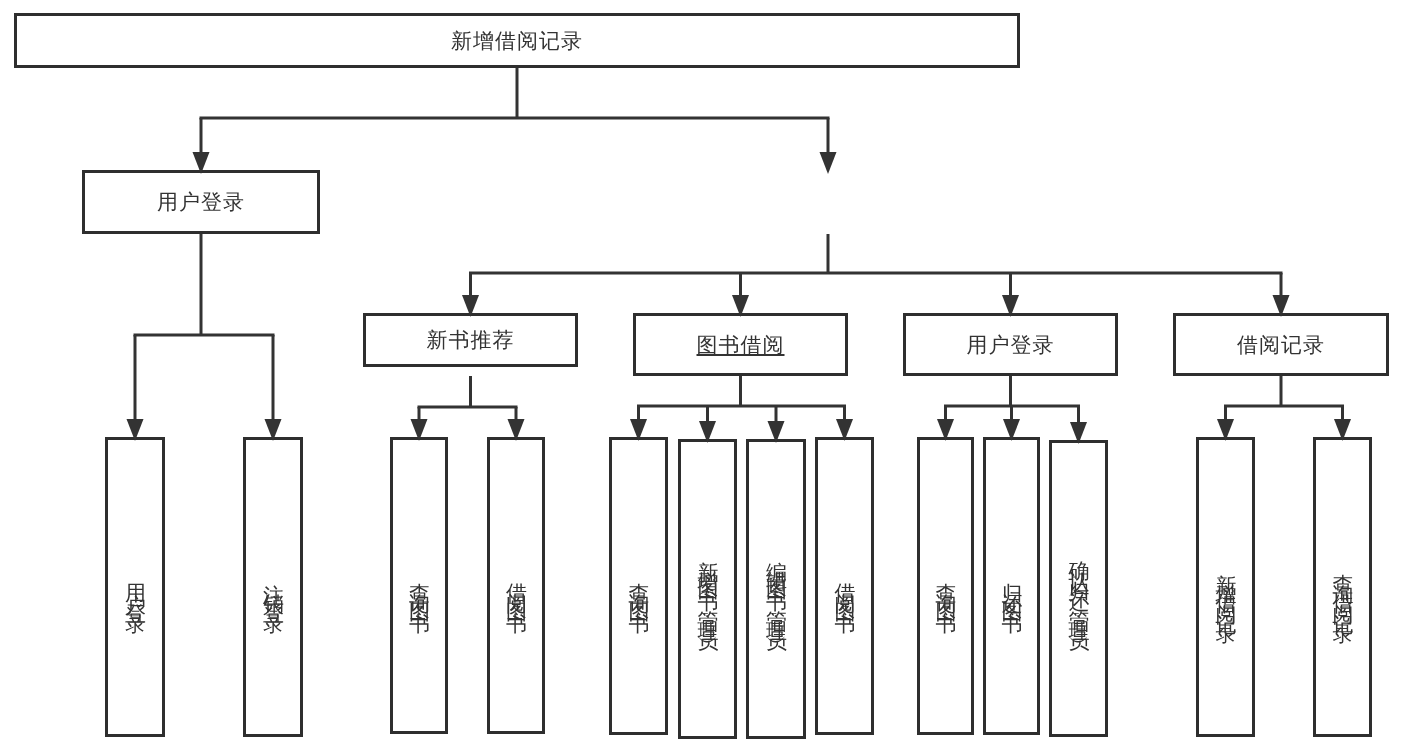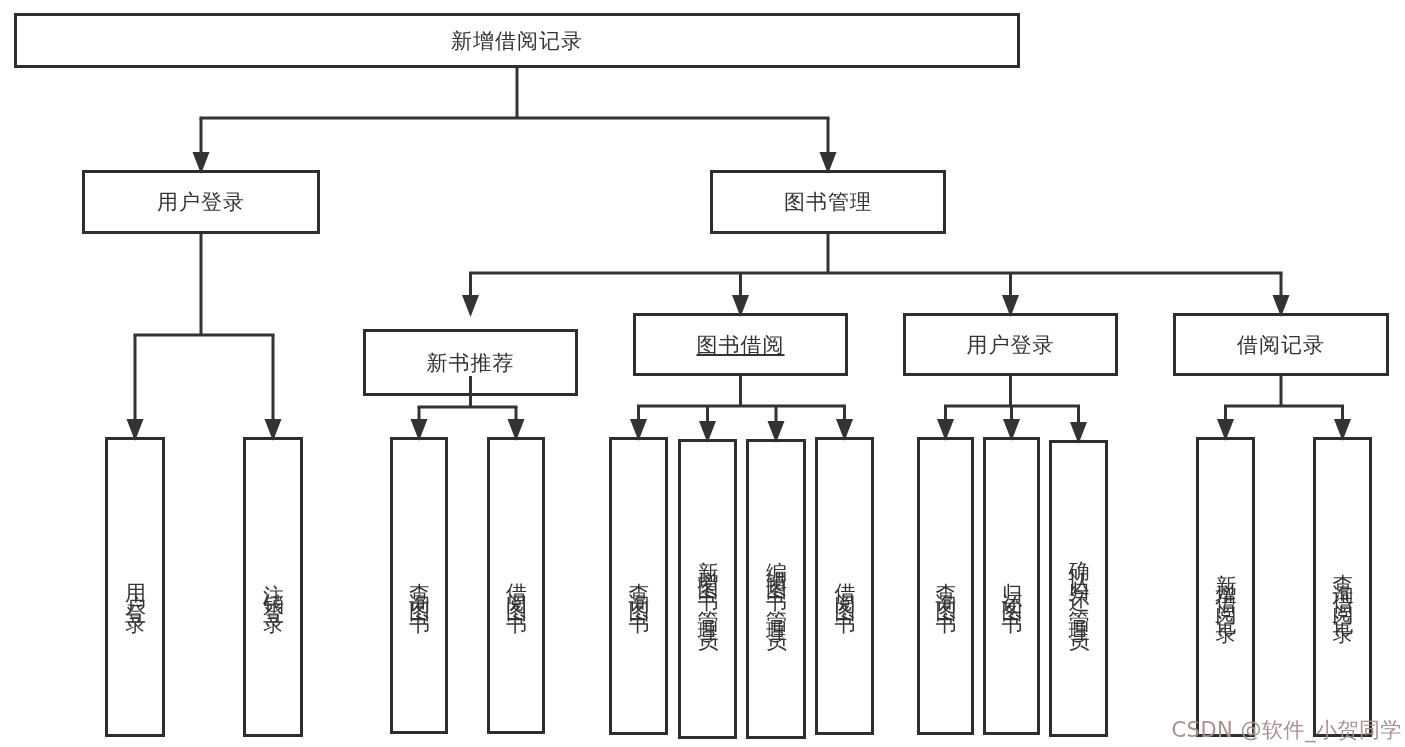--- a/index.html
+++ b/index.html
@@ -57,24 +57,21 @@
 <body>
 
 <div class="canvas">
   <div id="nodes">
       <div class="node h" style="left: 14px; top: 13px; width: 1006px; height: 55px;">
         <span class="label">新增借阅记录</span>
       </div>
       <div class="node h" style="left: 82px; top: 170px; width: 238px; height: 64px;">
         <span class="label">用户登录</span>
       </div>
-      <div class="node h" style="left: 710px; top: 170px; width: 236px; height: 64px;">
-        <span class="label">图书管理</span>
-      </div>
-      <div class="node h" style="left: 363px; top: 313px; width: 215px; height: 67px; margin-top: 16px;">
+      <div class="node h" style="left: 363px; top: 313px; width: 215px; height: 54px;">
         <span class="label">新书推荐</span>
       </div>
       <div class="node h" style="left: 633px; top: 313px; width: 215px; height: 63px; text-decoration: underline;">
         <span class="label">图书借阅</span>
       </div>
       <div class="node h" style="left: 903px; top: 313px; width: 215px; height: 63px;">
         <span class="label">用户登录</span>
       </div>
       <div class="node h" style="left: 1173px; top: 313px; width: 216px; height: 63px;">
         <span class="label">借阅记录</span>
@@ -166,14 +163,13 @@
       <polygon points="1003,419 1020,419 1011.5,441" fill="#333333"></polygon>
       <line x1="1078.5" y1="406" x2="1078.5" y2="424" stroke="#333333" stroke-width="3"></line>
       <polygon points="1070,422 1087,422 1078.5,444" fill="#333333"></polygon>
       <line x1="1281" y1="376" x2="1281" y2="406" stroke="#333333" stroke-width="3"></line>
       <line x1="1224" y1="406" x2="1344" y2="406" stroke="#333333" stroke-width="3"></line>
       <line x1="1225.5" y1="406" x2="1225.5" y2="421" stroke="#333333" stroke-width="3"></line>
       <polygon points="1217,419 1234,419 1225.5,441" fill="#333333"></polygon>
       <line x1="1342.5" y1="406" x2="1342.5" y2="421" stroke="#333333" stroke-width="3"></line>
       <polygon points="1334,419 1351,419 1342.5,441" fill="#333333"></polygon>
     </svg>
-  <div class="watermark">CSDN @软件_小贺同学</div>
 </div>
 
 </body></html>

